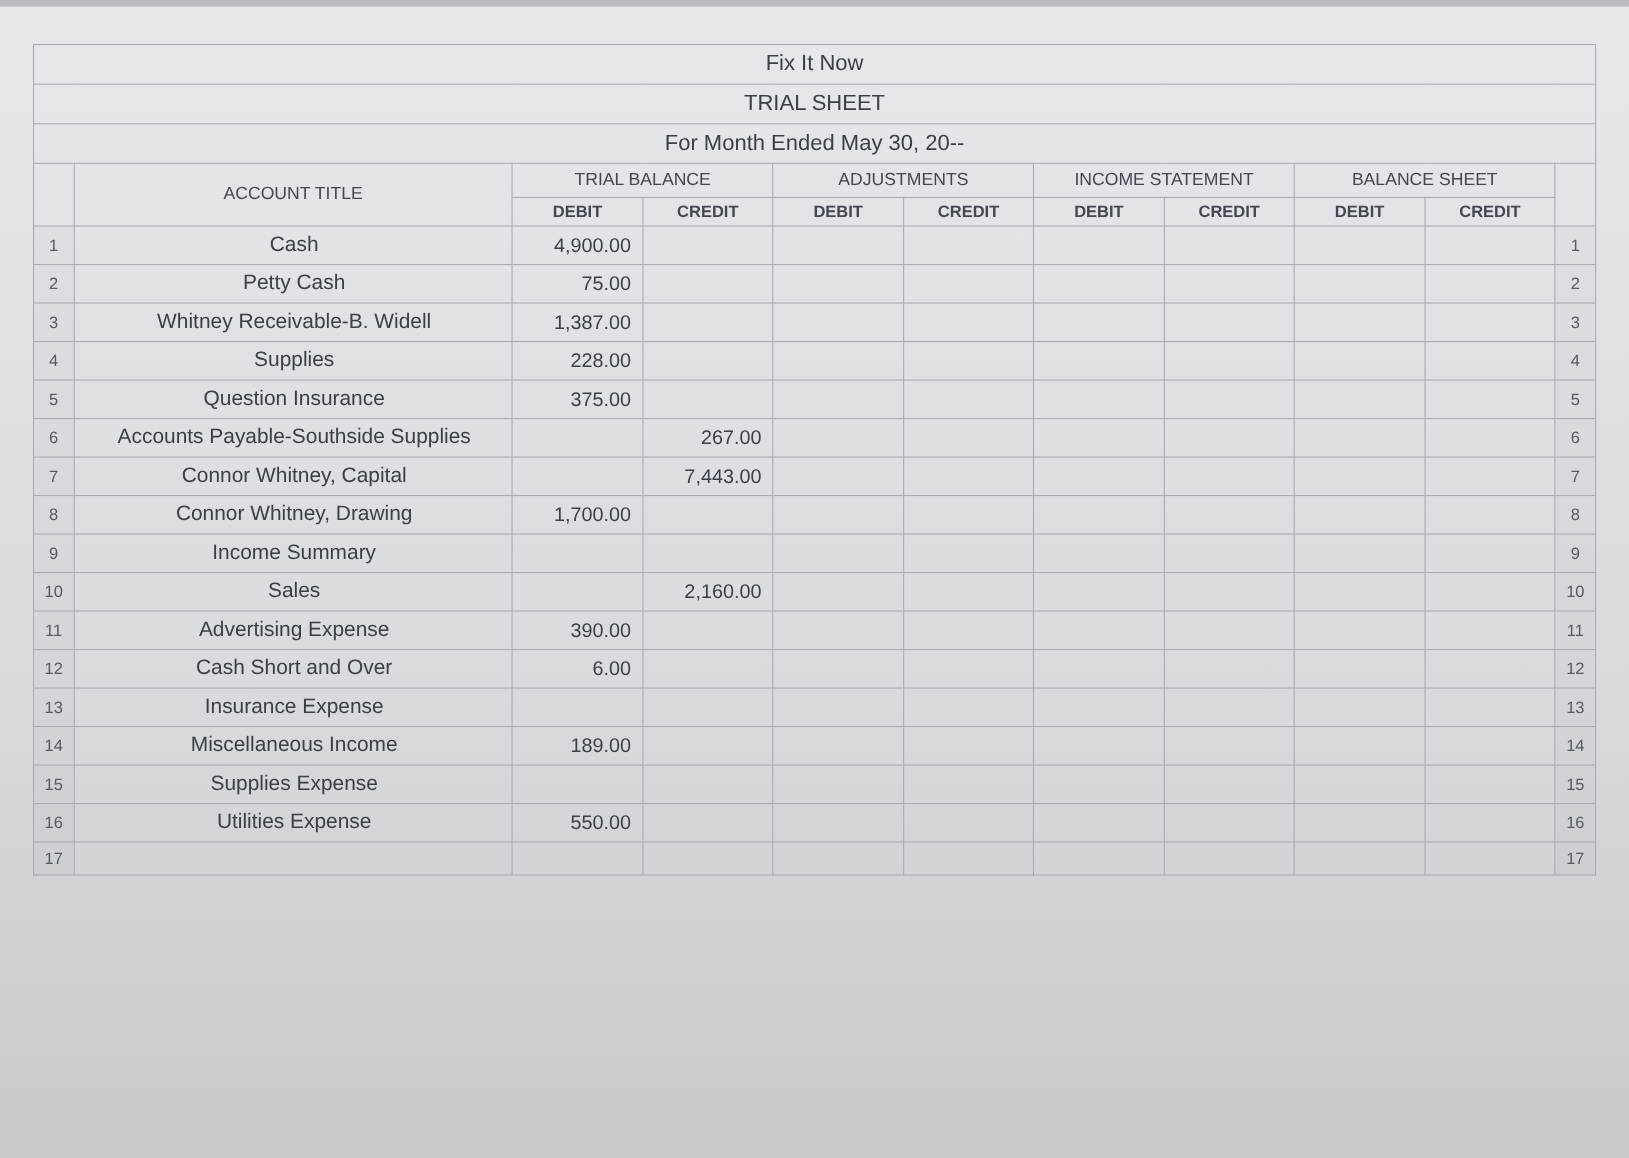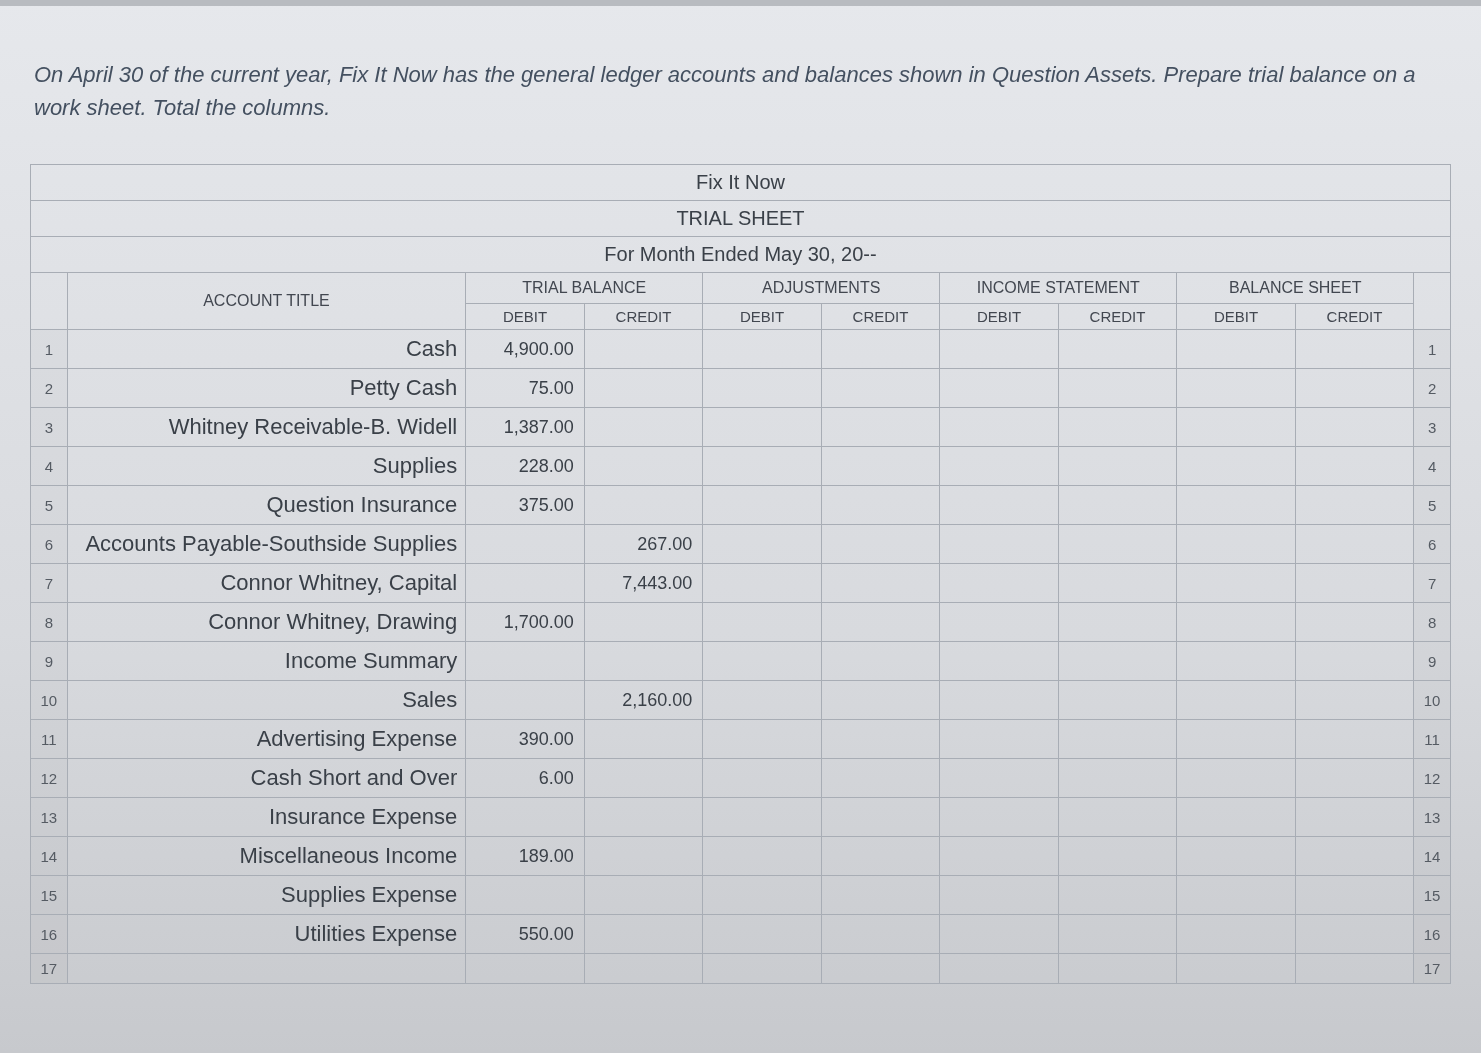--- a/index.html
+++ b/index.html
@@ -52,48 +52,47 @@
   }
   .header-row th {
     font-weight: 400;
     font-size: 16px;
     text-align: center;
     padding: 6px 4px;
     color: #424750;
     text-transform: uppercase;
   }
   .subheader-row th {
-    font-weight: 400;
+    font-weight: 700;
     font-size: 15px;
     text-align: center;
     padding: 4px 4px;
     color: #424750;
     text-transform: uppercase;
   }
   col.rownum { width: 34px; }
   col.acct   { width: 370px; }
   col.amt    { width: 110px; }
   col.rnum-r { width: 34px; }
   td.rownum, td.rnum-r {
     text-align: center;
     font-size: 15px;
     color: #555b63;
     background: rgba(0,0,0,0.02);
   }
-  td.acct { text-align: right; font-size: 22px; padding-left: 10px; }
+  td.acct { text-align: center; font-size: 19px; padding-left: 10px; }
   td.amt  { text-align: right; font-size: 18px; padding-right: 10px; }
   td.empty { }
 </style>
 </head>
 <body>
 
 <div class="page">
   <div class="top-bar"></div>
 
-  <div class="prompt">On April 30 of the current year, Fix It Now has the general ledger accounts and balances shown in Question Assets. Prepare trial balance on a work sheet. Total the columns.</div>
 
   <table class="worksheet">
     <colgroup>
       <col class="rownum">
         <col class="acct">
       <col class="amt">
         <col class="amt">
       <col class="amt">
         <col class="amt">
       <col class="amt">

